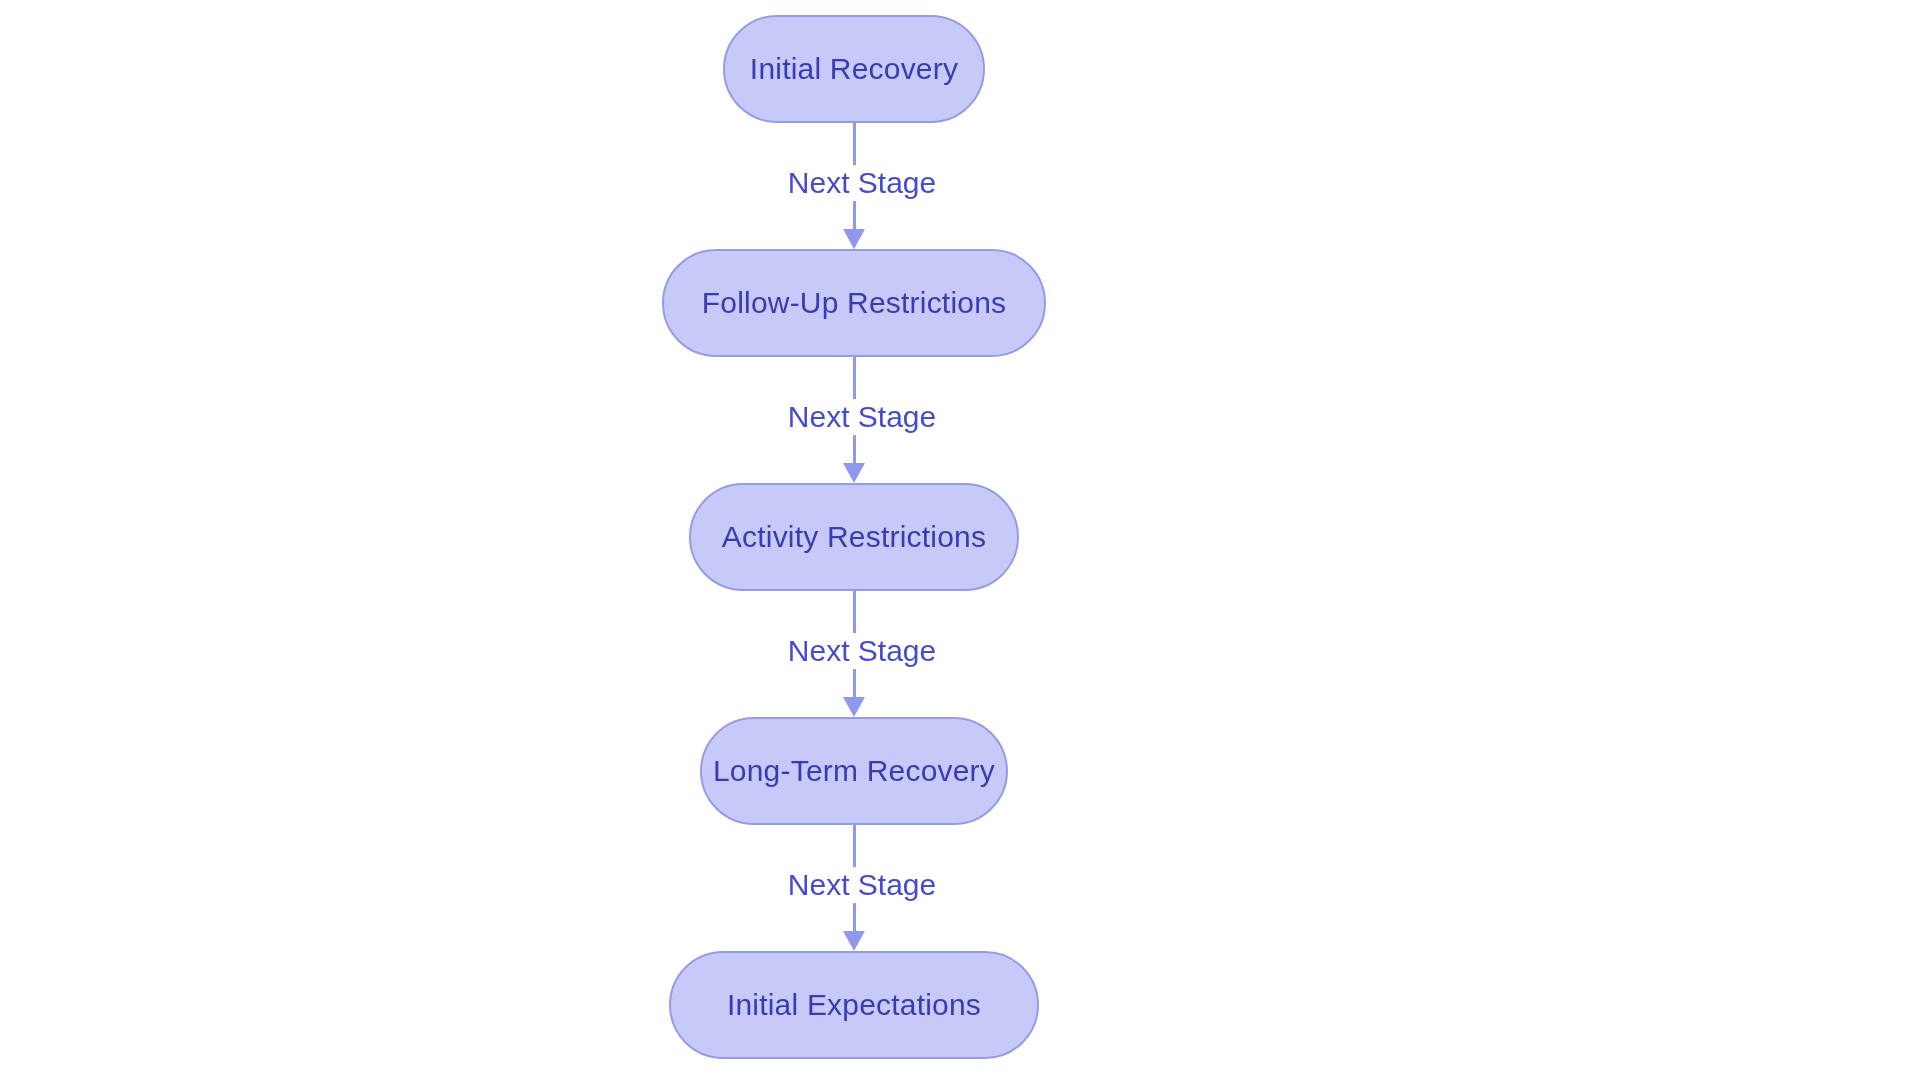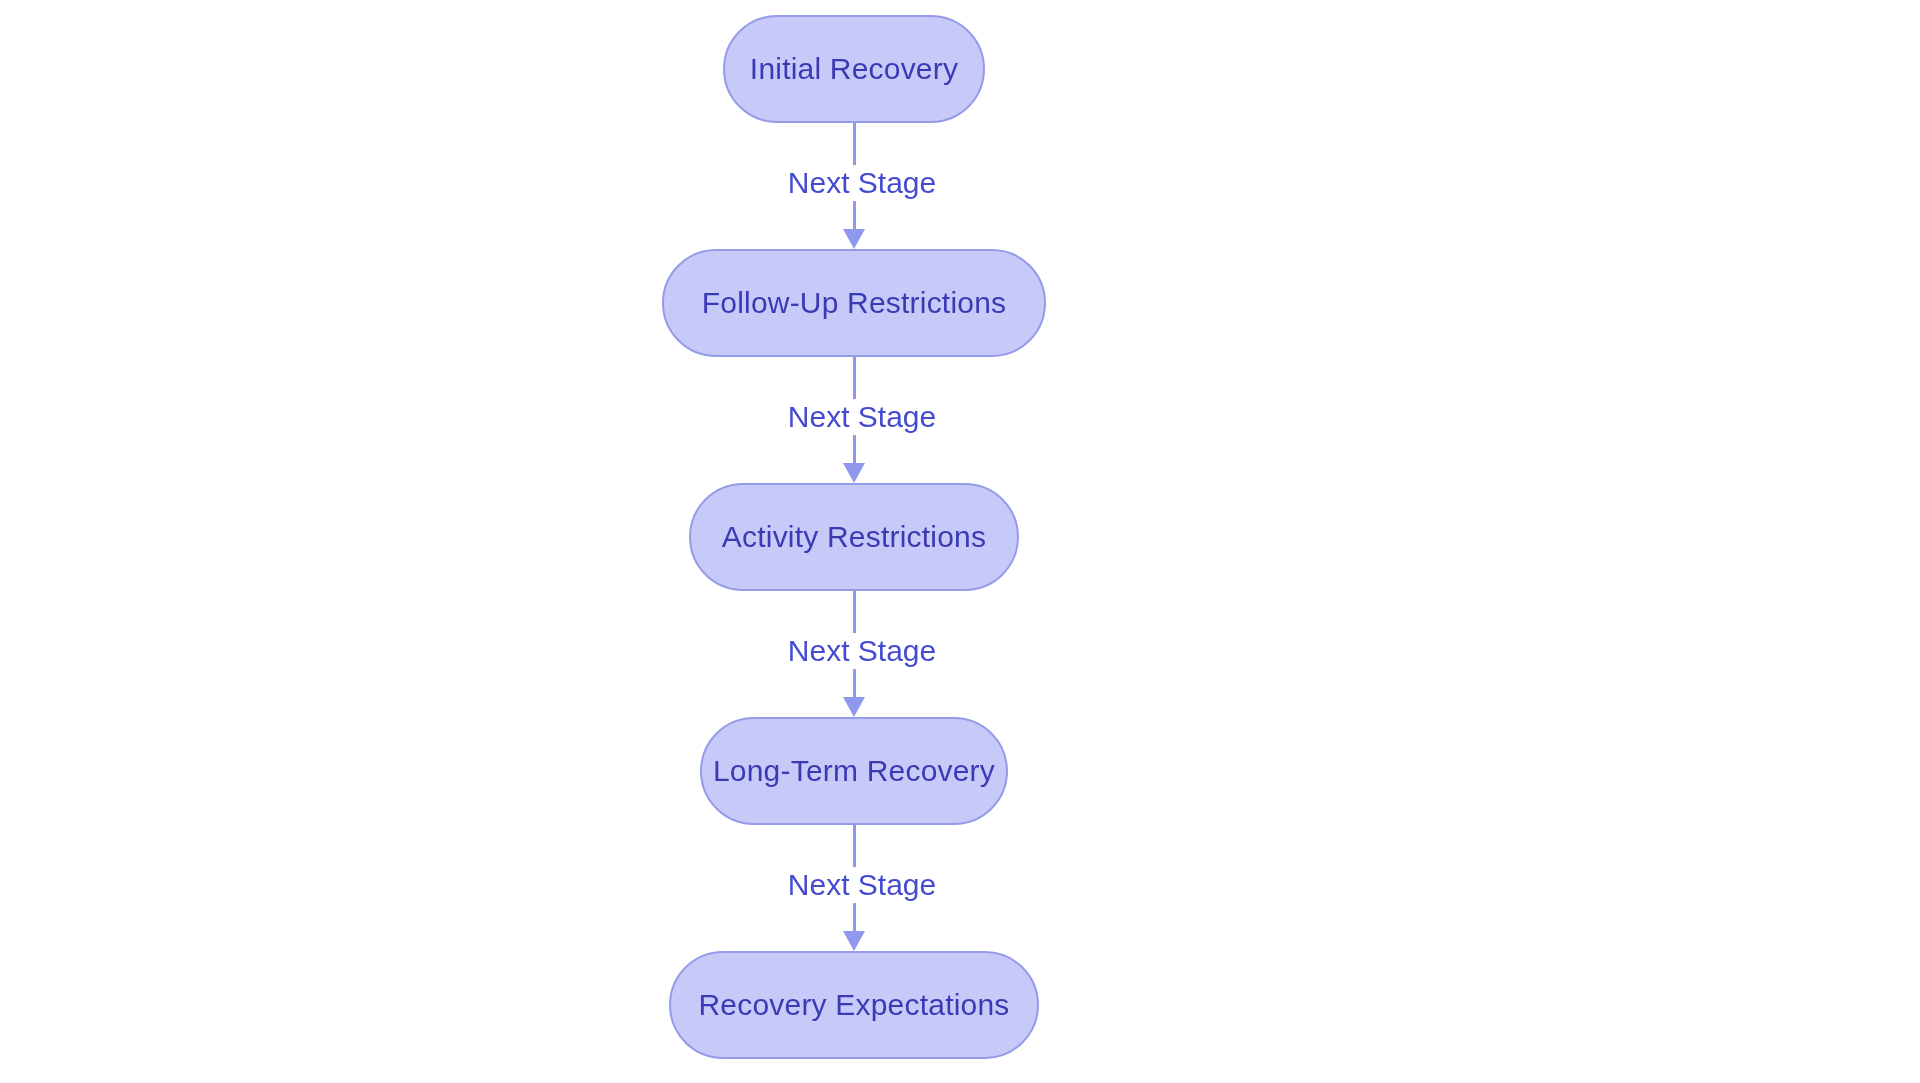--- a/index.html
+++ b/index.html
@@ -122,16 +122,16 @@
     <span>Long-Term Recovery</span>
   </div>
 
   <div class="connector">
     <div class="line"></div>
     <div class="arrowhead"></div>
     <div class="edge-label">Next Stage</div>
   </div>
 
   <div class="node n4">
-    <span>Recovery Expectations</span>
+    <span>Initial Expectations</span>
   </div>
 
 </div>
 
 </body></html>

